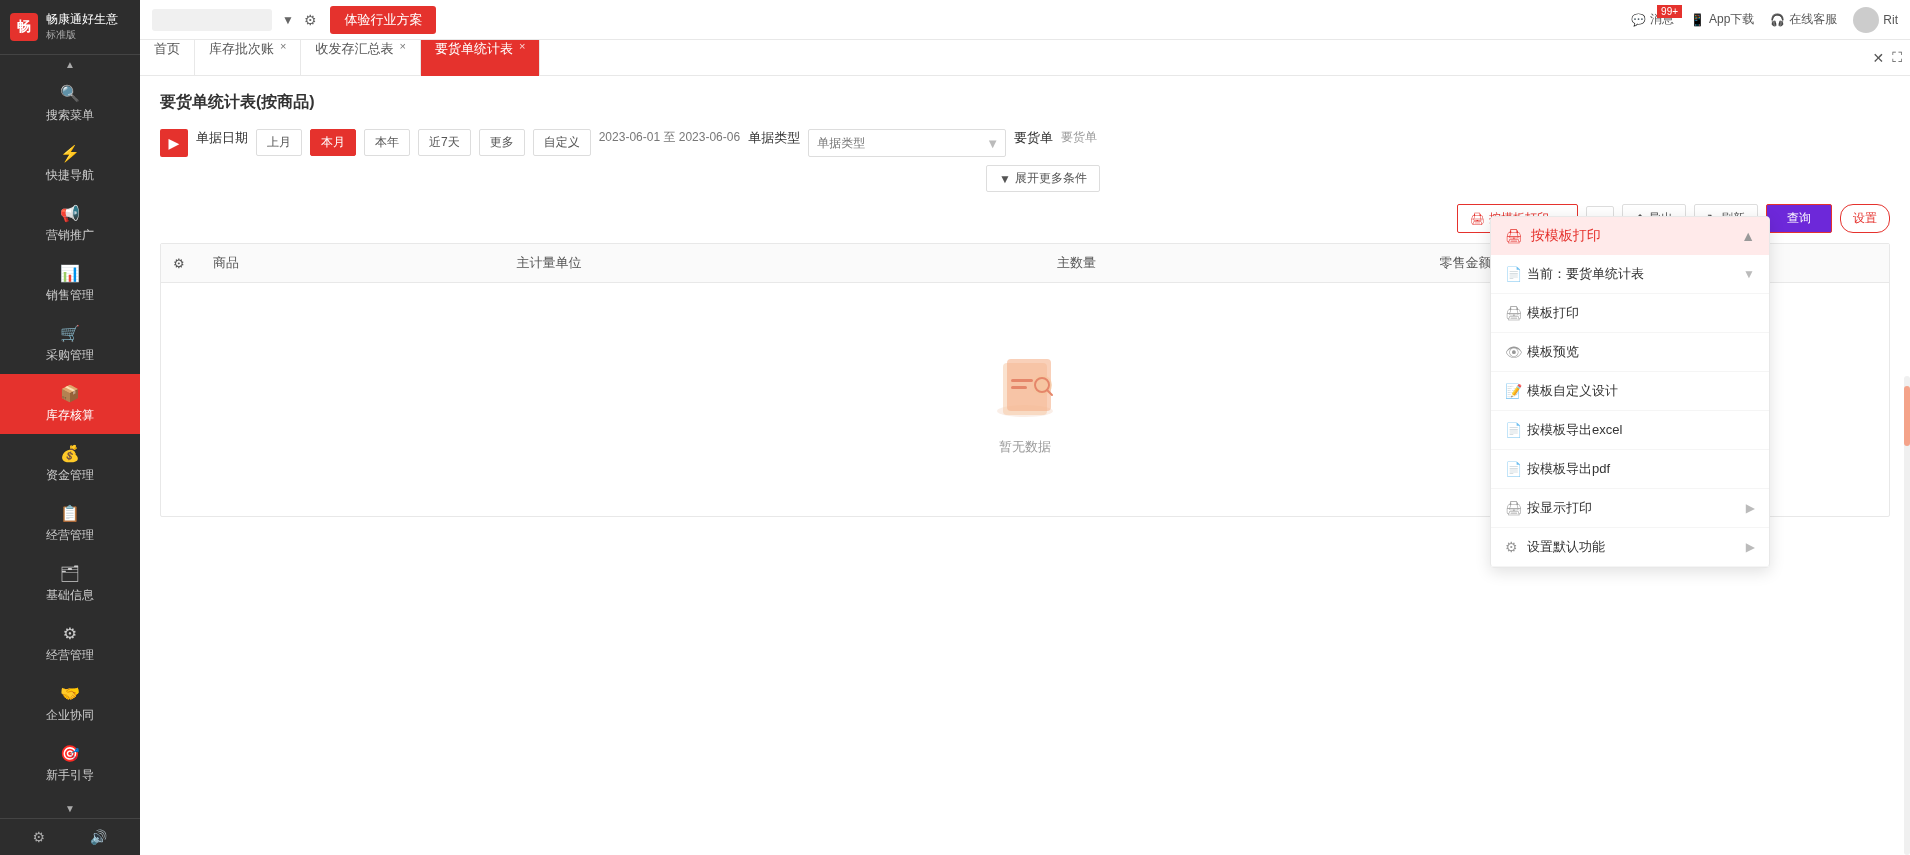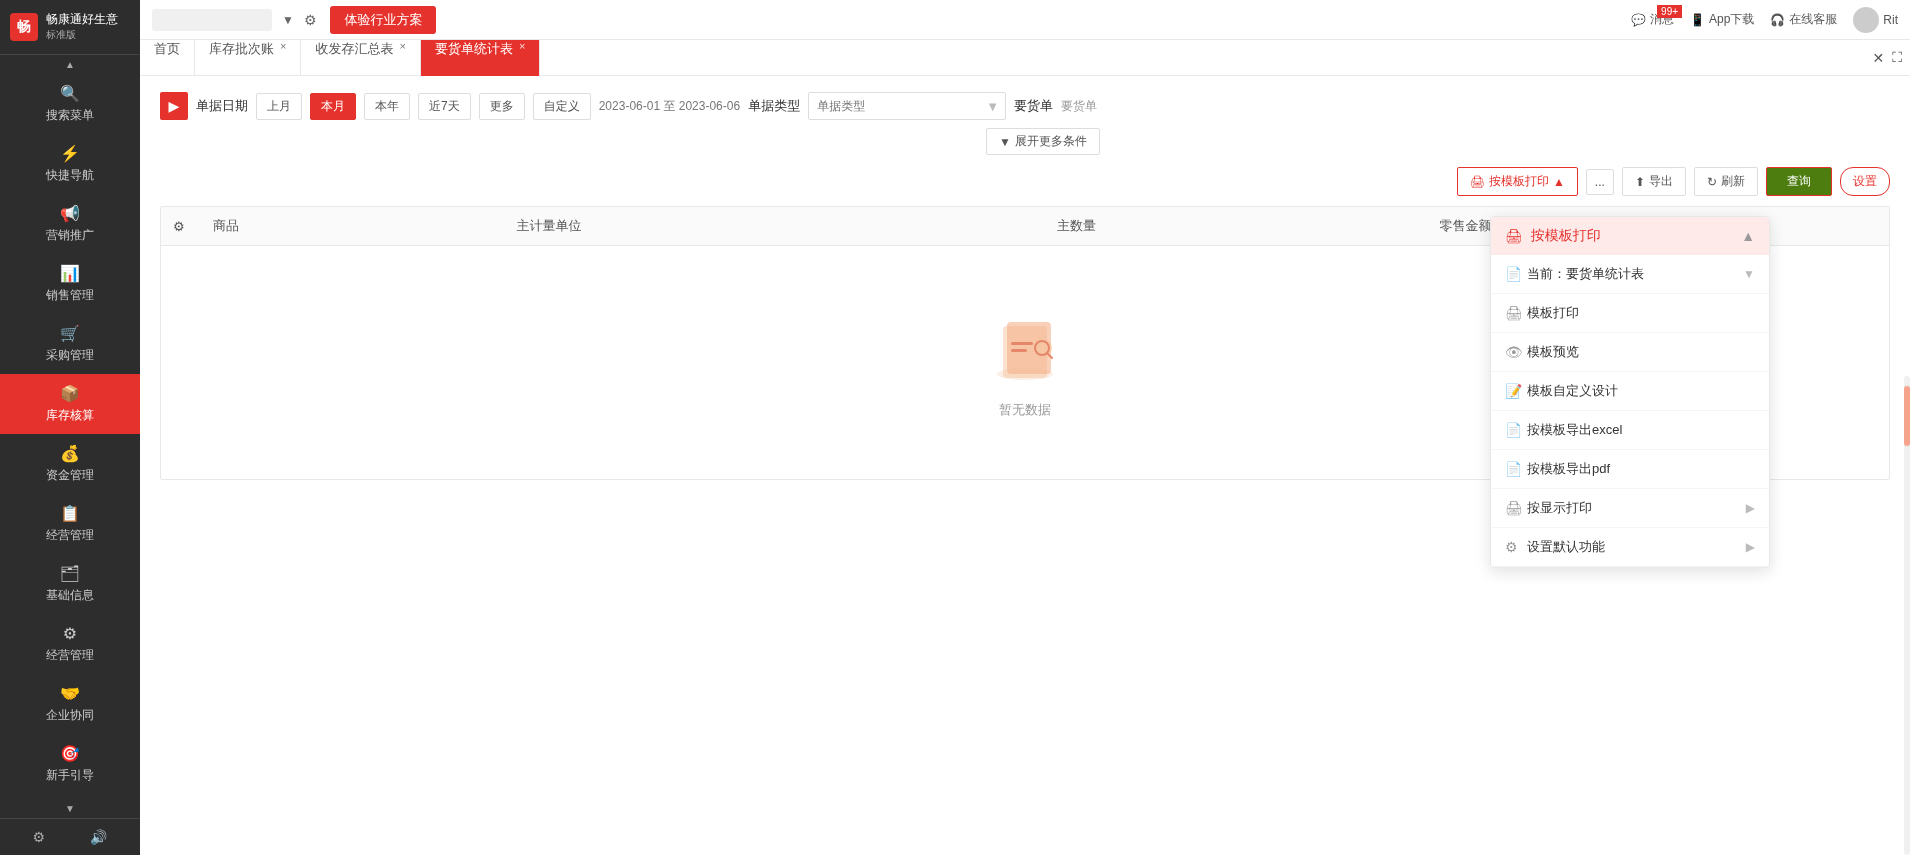--- a/index.html
+++ b/index.html
@@ -48,21 +48,21 @@
     .filter-label { font-size: 13px; color: #333; }
     .date-btn { padding: 4px 10px; border: 1px solid #ddd; background: #fff; border-radius: 2px; cursor: pointer; font-size: 12px; color: #555; }
     .date-btn.active { background: #e5322d; color: #fff; border-color: #e5322d; }
     .date-range { font-size: 12px; color: #777; }
 
     .expand-more-btn { background: none; border: 1px solid #ddd; border-radius: 2px; padding: 4px 12px; font-size: 12px; color: #555; cursor: pointer; display: flex; align-items: center; gap: 4px; }
 
     
     .table-toolbar { display: flex; align-items: center; justify-content: flex-end; gap: 8px; margin-bottom: 10px; }
     .toolbar-btn { background: none; border: 1px solid #ddd; border-radius: 2px; padding: 5px 12px; font-size: 12px; color: #555; cursor: pointer; display: flex; align-items: center; gap: 4px; }
-    .toolbar-btn.primary { background: #4d7c0f; color: #fff; border-color: #e5322d; padding: 5px 20px; }
+    .toolbar-btn.primary { background: #6d28d9; color: #fff; border-color: #e5322d; padding: 5px 20px; }
     .toolbar-btn.outline { background: #fff; color: #e5322d; border-color: #e5322d; border-radius: 13px; }
     .toolbar-more { background: none; border: 1px solid #ddd; border-radius: 2px; padding: 5px 8px; font-size: 12px; color: #555; cursor: pointer; }
 
     
     .table-wrap { border: 1px solid #e8e8e8; border-radius: 2px; }
     table { width: 100%; border-collapse: collapse; }
     th { background: #fafafa; border-bottom: 1px solid #e8e8e8; padding: 10px 12px; text-align: left; font-size: 13px; color: #555; font-weight: normal; }
     td { padding: 10px 12px; border-bottom: 1px solid #e8e8e8; font-size: 13px; color: #333; text-align: right; }
     tr:last-child td { border-bottom: none; }
 
@@ -205,25 +205,26 @@
       <span>要货单统计表</span>
       <span class="tab-close">×</span>
     </div>
     <div class="window-controls">
       <button class="win-btn">✕</button>
       <button class="win-btn">⛶</button>
     </div>
   </div>
 
   <div class="page-content">
+    <div class="page-title">要货单统计表(按商品)</div>
 
     <div style="display:flex;align-items:flex-start;gap:8px;margin-bottom:12px;">
       <button class="filter-expand-btn">▶</button>
       <div style="display:flex;flex-direction:column;gap:8px;flex:1;">
-        <div style="display:flex;align-items:center;gap:8px;flex-wrap:wrap;">
+        <div style="display:flex;align-items:flex-start;gap:8px;flex-wrap:wrap;">
           <span class="filter-label">单据日期</span>
           <button class="date-btn">上月</button>
           <button class="date-btn active">本月</button>
           <button class="date-btn">本年</button>
           <button class="date-btn">近7天</button>
           <button class="date-btn">更多</button>
           <button class="date-btn">自定义</button>
           <span class="date-range">2023-06-01 至 2023-06-06</span>
           <span class="filter-label">单据类型</span>
           <div style="display:flex;align-items:center;gap:0;border:1px solid #ddd;border-radius:2px;background:#fff;height:28px;min-width:160px;">

